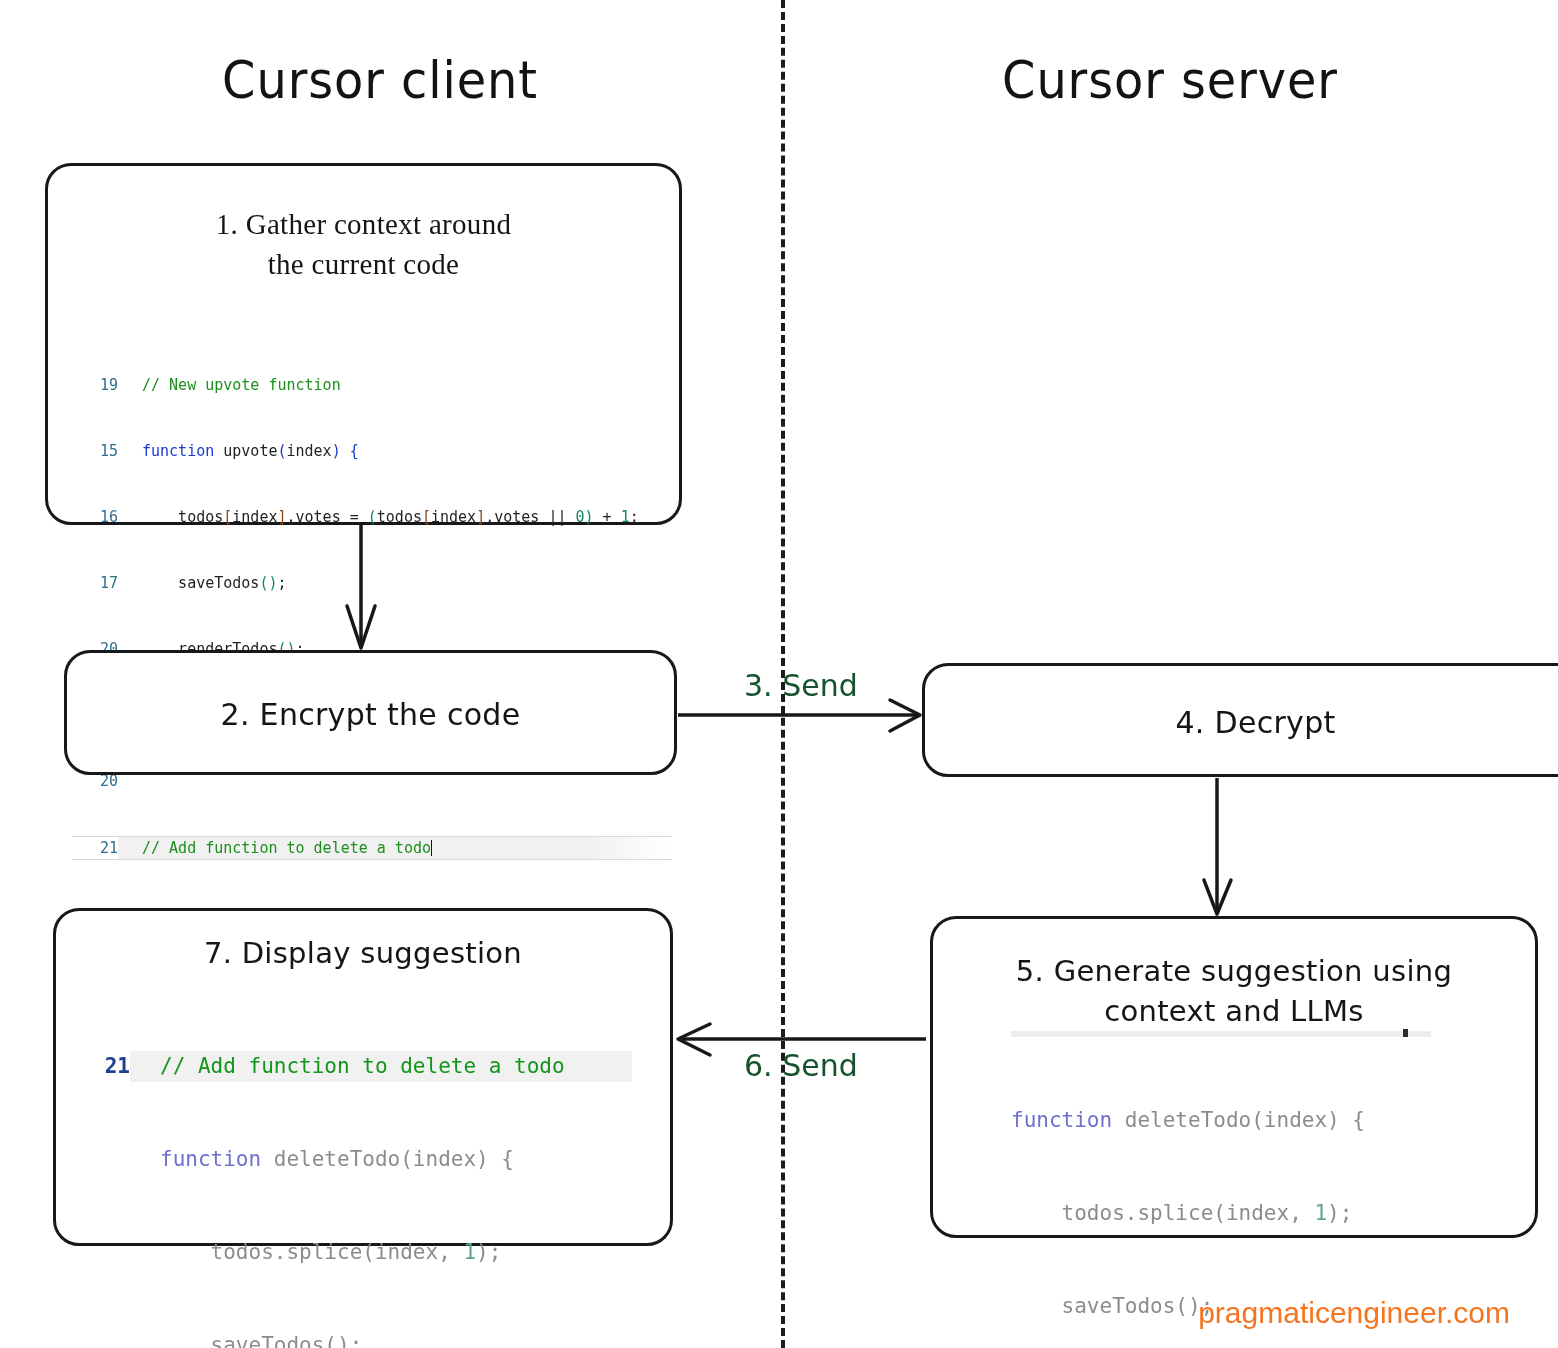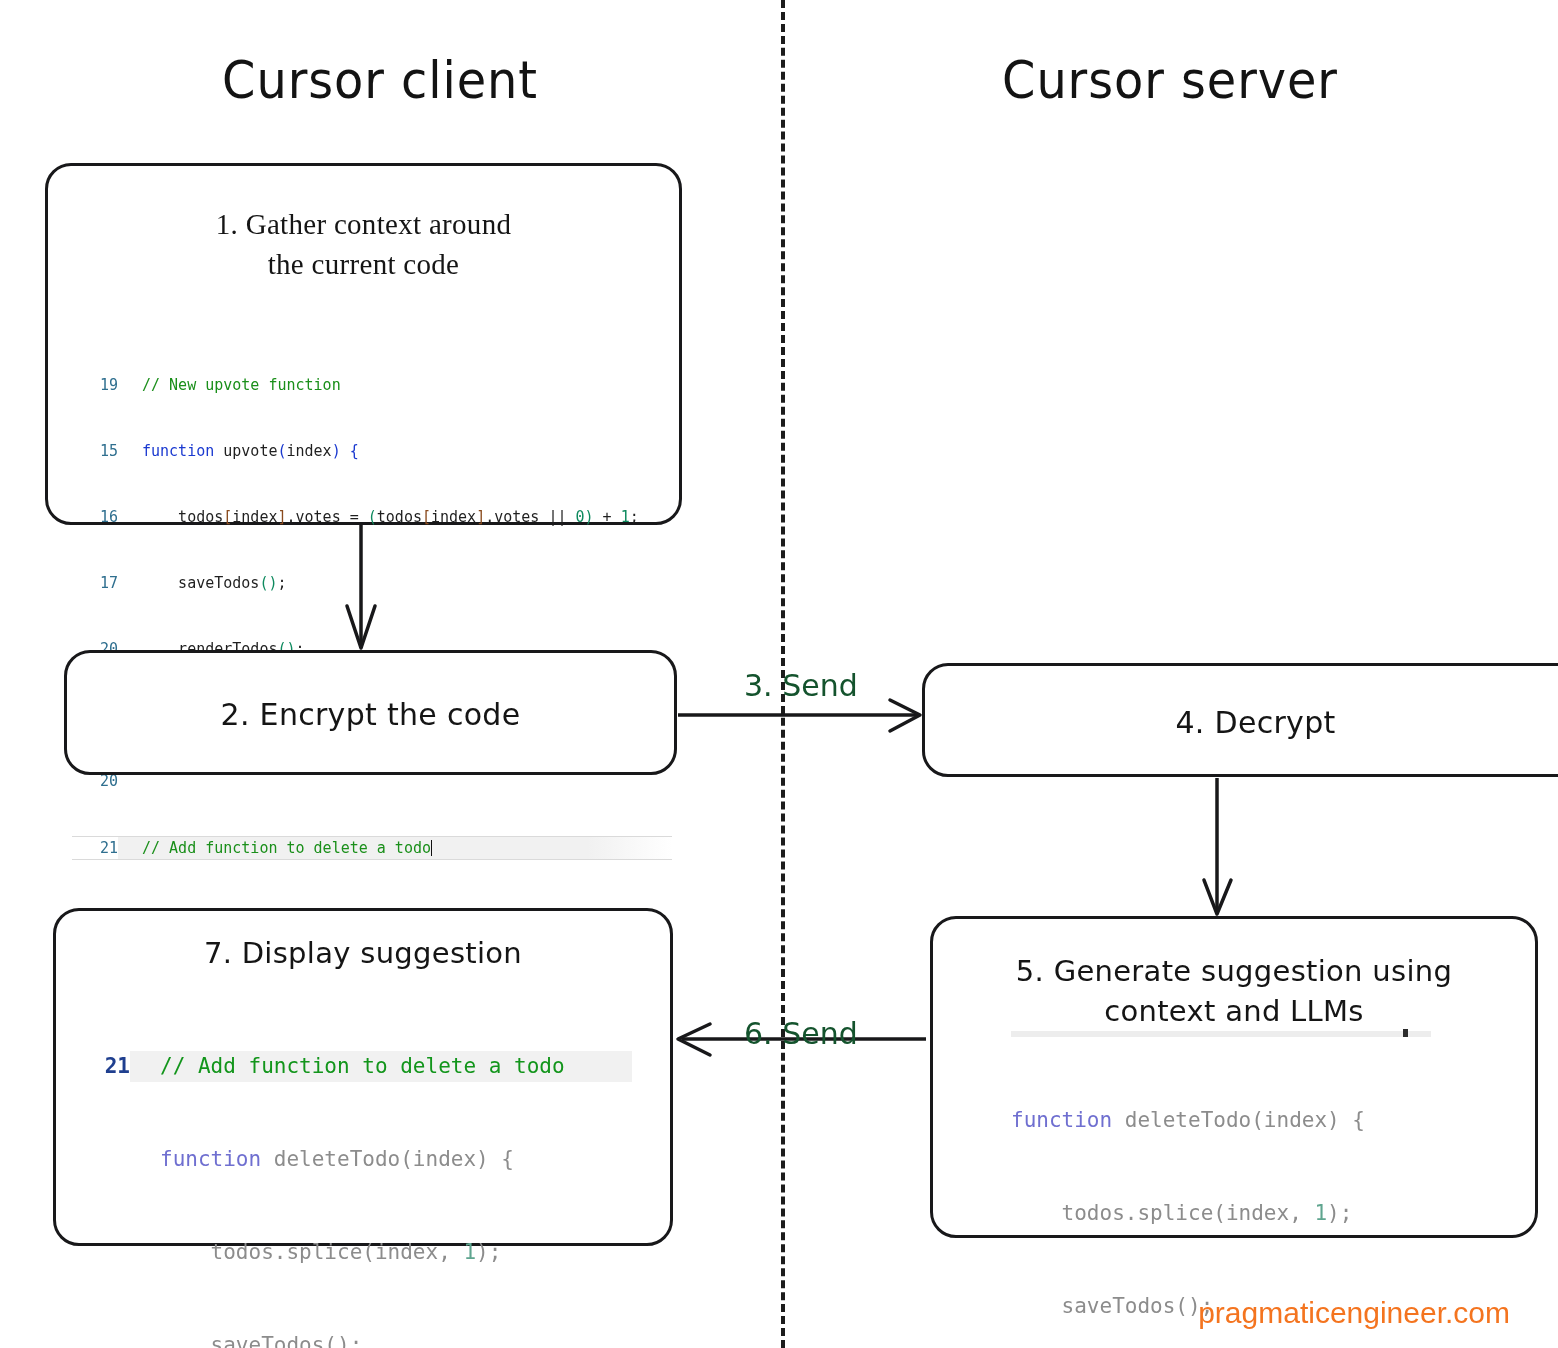--- a/index.html
+++ b/index.html
@@ -199,21 +199,21 @@
   }
 
   .arrow-label {
     position: absolute;
     font-family: "DejaVu Sans", sans-serif;
     font-size: 30px;
     color: #14532d;
     white-space: nowrap;
   }
   #label-3 { left: 744px; top: 668px; }
-  #label-6 { left: 744px; top: 1016px; }
+  #label-6 { left: 744px; top: 1048px; }
 
   
   #watermark {
     position: absolute;
     right: 48px;
     bottom: 18px;
     font-family: "Liberation Sans", sans-serif;
     font-size: 30px;
     color: #f4741f;
     letter-spacing: 0px;

